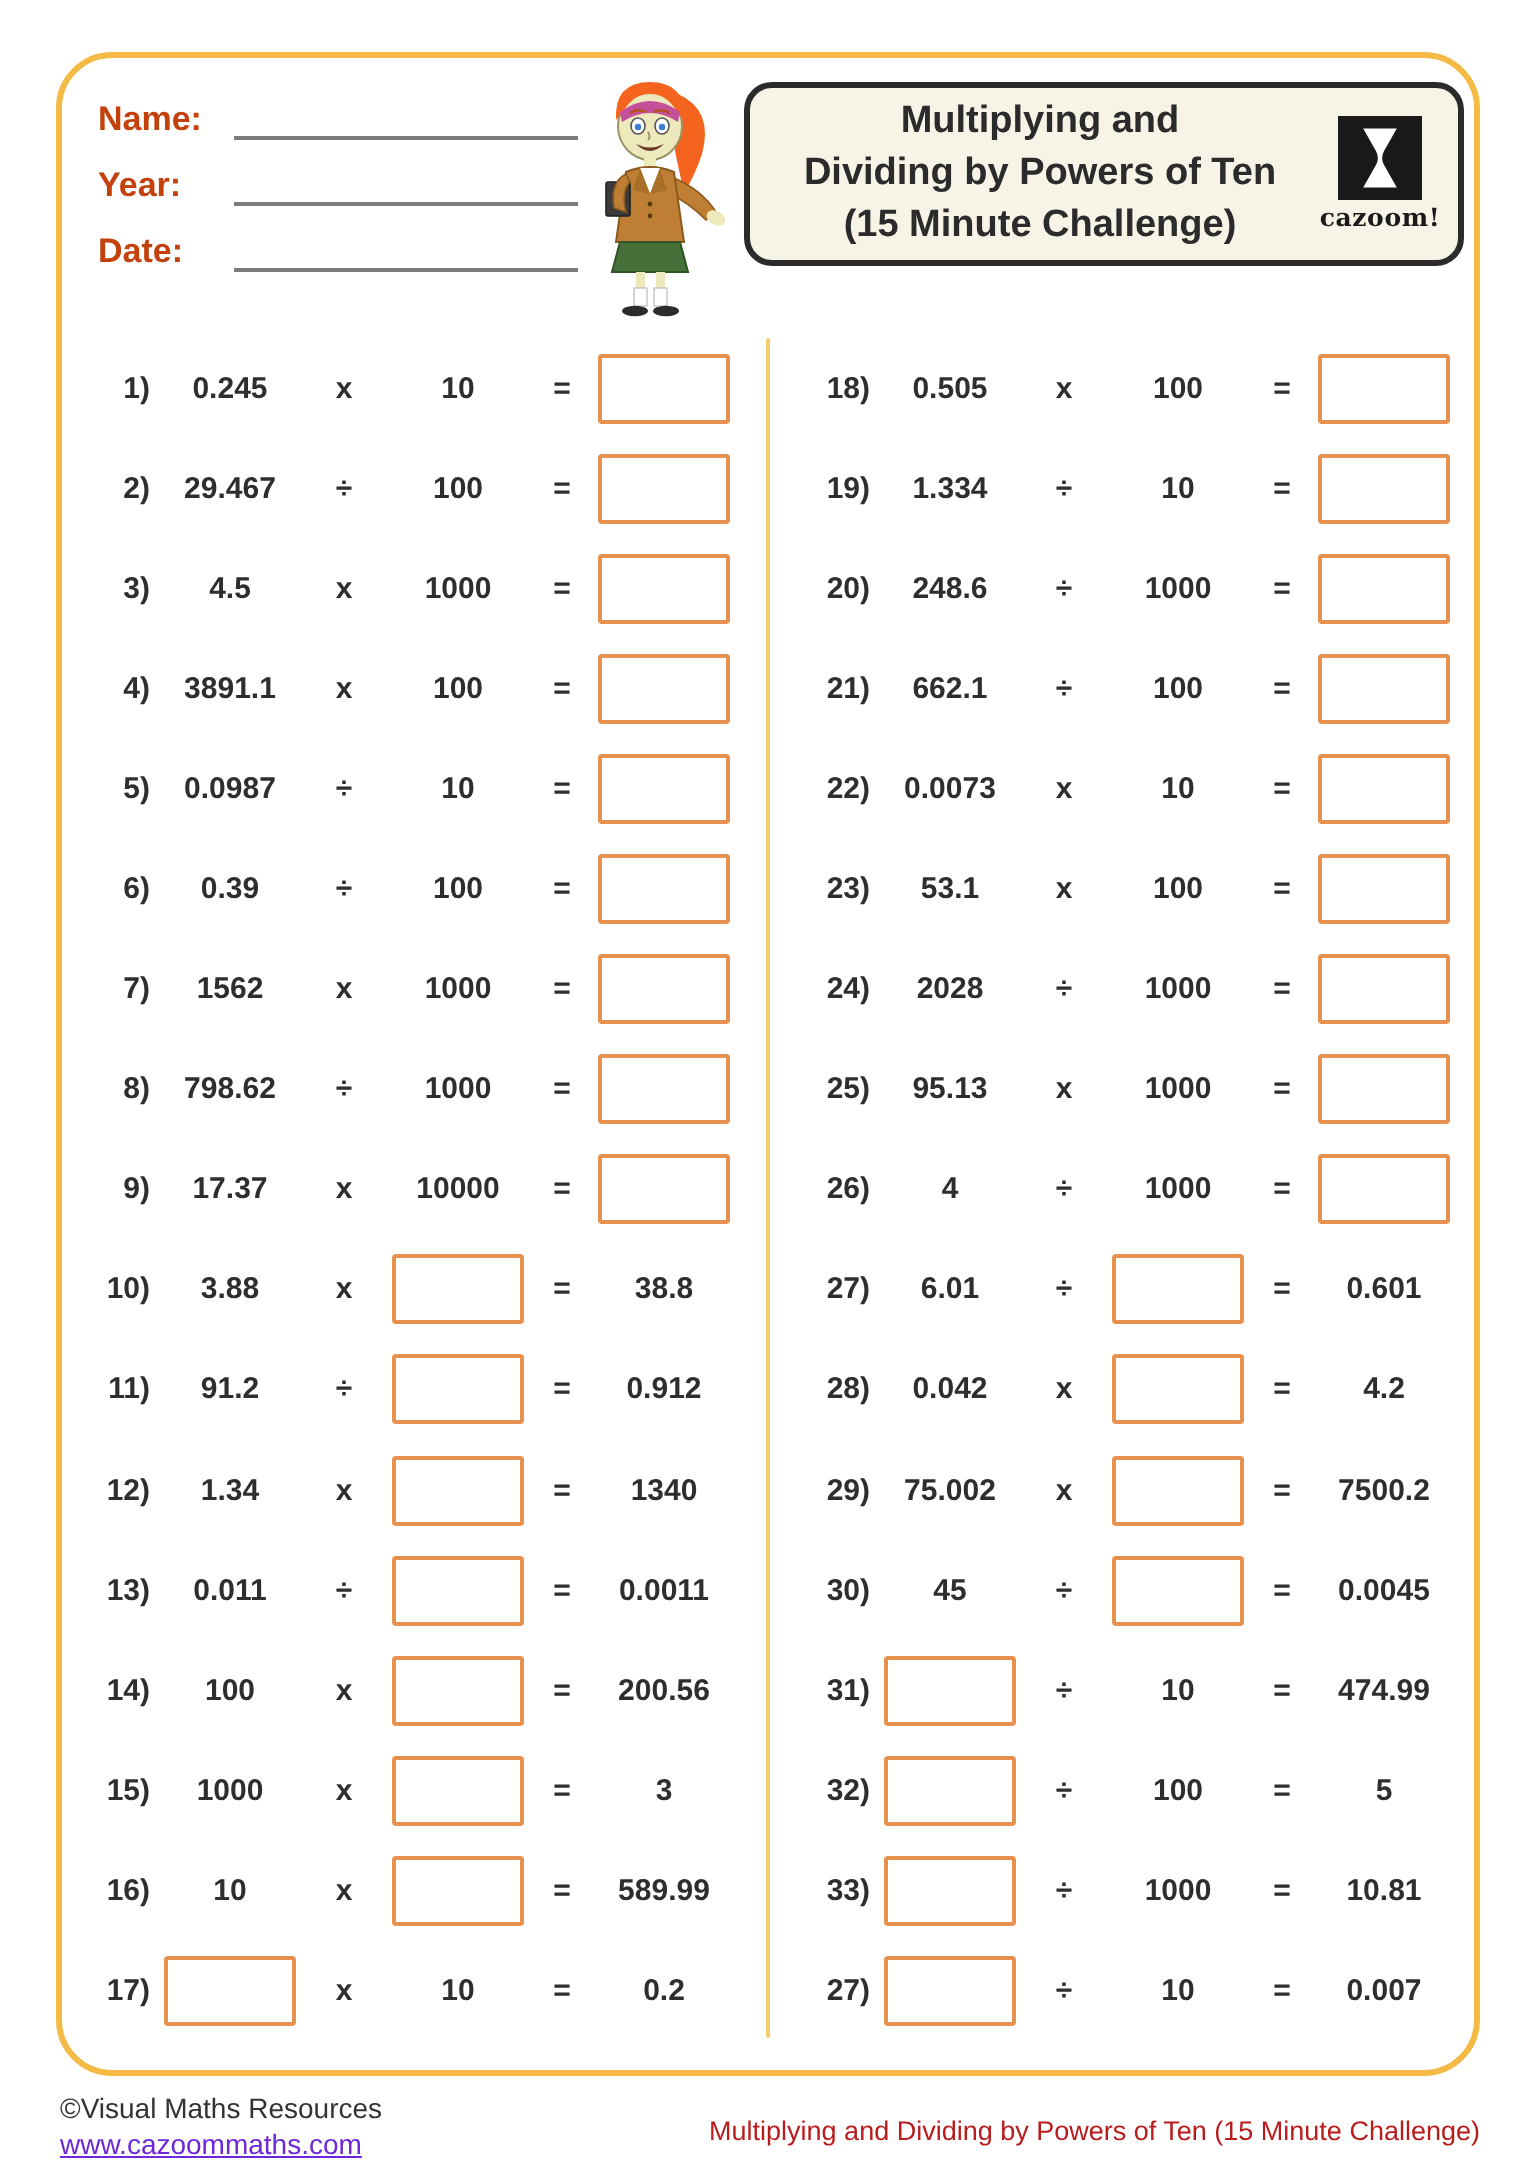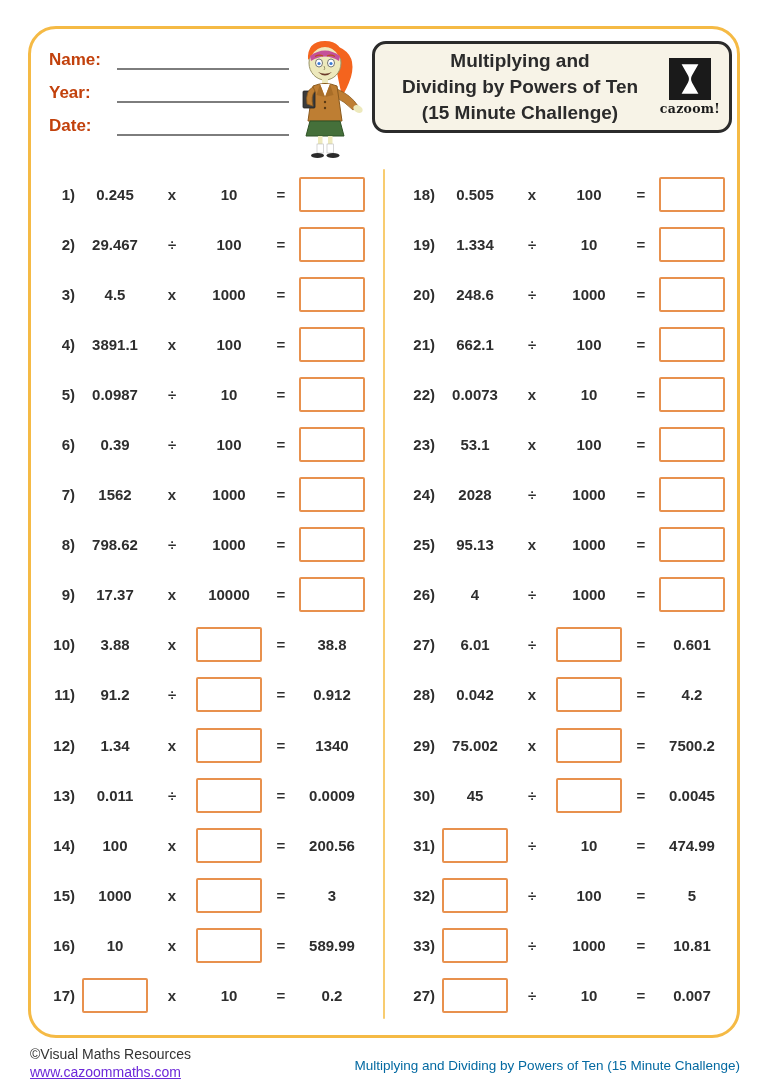--- a/index.html
+++ b/index.html
@@ -42,21 +42,21 @@
   .c-b   { width:80px; }
   .c-eq  { width:24px; }
   .c-res { width:78px; }
   .blank-box {
     width:66px; height:35px; margin:0 auto; background:#ffffff;
     border:2px solid #E8914E; border-radius:2px;
   }
   
   .footer-left { position:absolute; left:30px; top:1046px; font-size:14px; color:#333; }
   .footer-link { display:inline-block; margin-top:2px; color:#6d28d9; text-decoration:underline; font-size:14px; }
-  .footer-right { position:absolute; right:28px; top:1058px; font-size:13.5px; color:#0369a1; }
+  .footer-right { position:absolute; right:28px; top:1058px; font-size:13.5px; color:#b91c1c; }
 </style>
 </head>
 <body>
 
 <div class="page">
   <div class="frame">
 
     <div class="fields">
       <div class="field">
         <span class="flabel">Name:</span>
@@ -244,21 +244,21 @@
           <div class="cell c-res">1340</div>
         </div>
         <div class="prob-row">
           <div class="cell c-num">13)</div>
           <div class="cell c-a">0.011</div>
           <div class="cell c-op">÷</div>
           <div class="cell c-b">
             <div class="blank-box"></div>
           </div>
           <div class="cell c-eq">=</div>
-          <div class="cell c-res">0.0009</div>
+          <div class="cell c-res">0.0011</div>
         </div>
         <div class="prob-row">
           <div class="cell c-num">14)</div>
           <div class="cell c-a">100</div>
           <div class="cell c-op">x</div>
           <div class="cell c-b">
             <div class="blank-box"></div>
           </div>
           <div class="cell c-eq">=</div>
           <div class="cell c-res">200.56</div>

